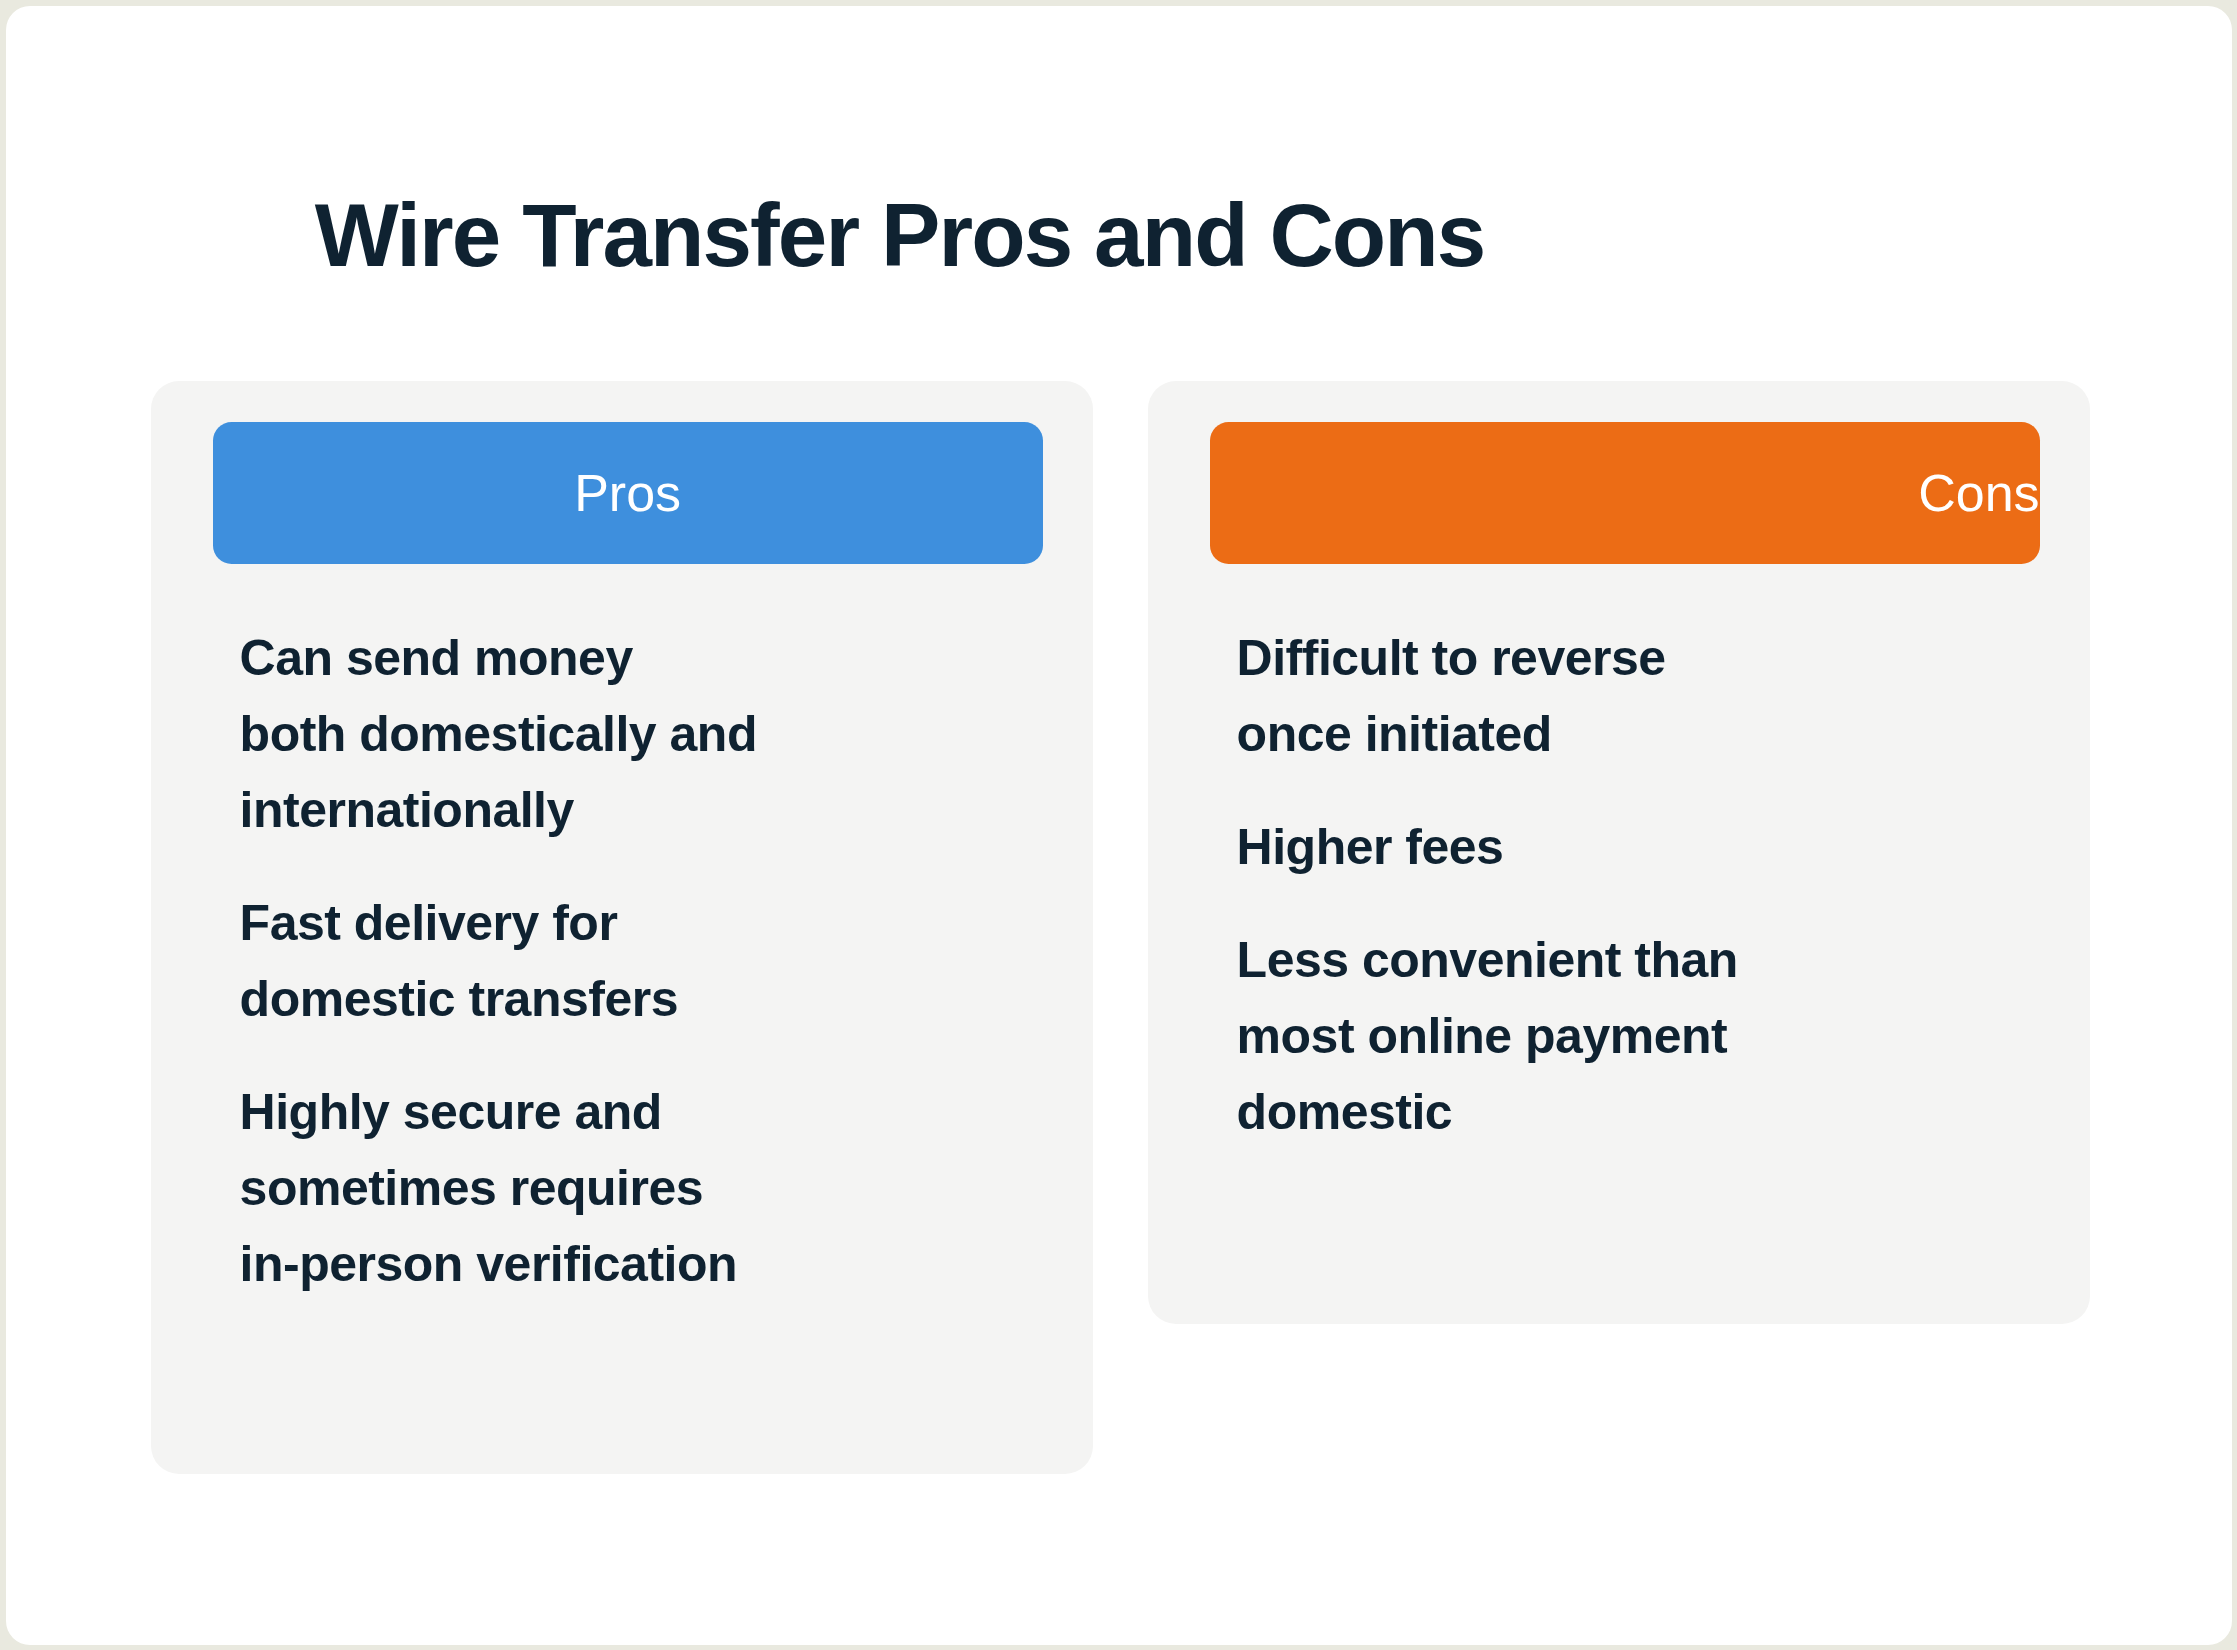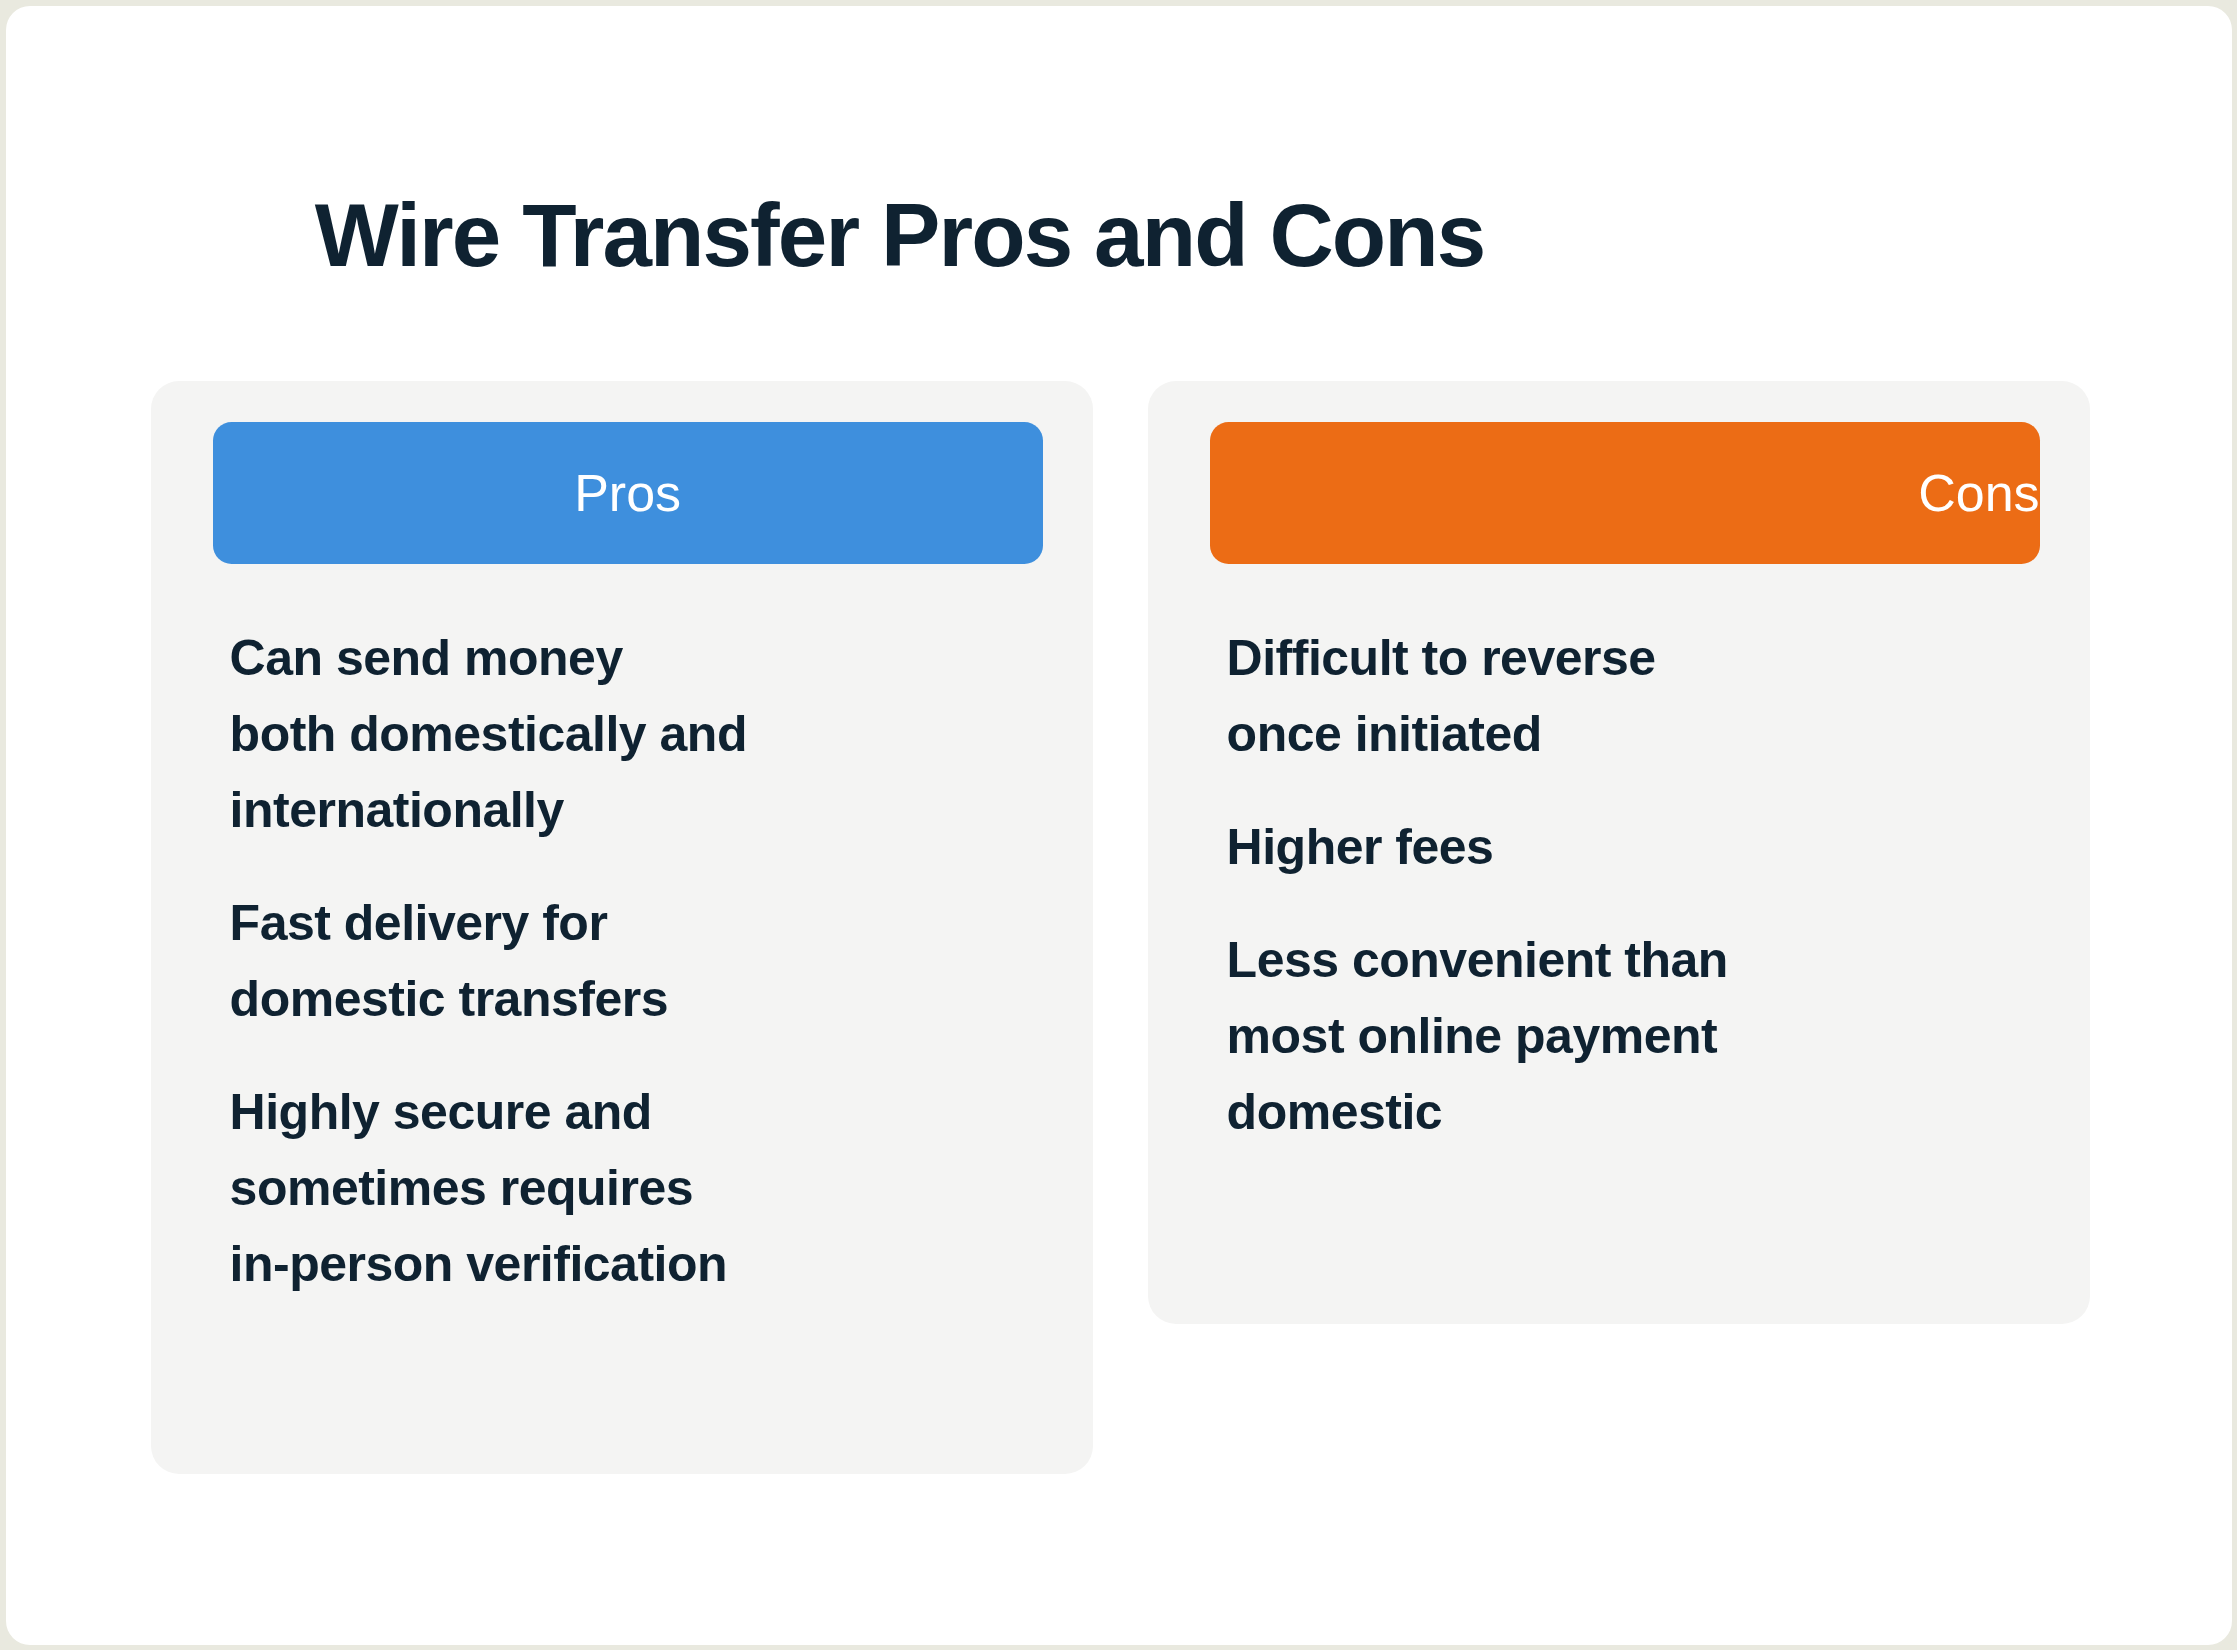--- a/index.html
+++ b/index.html
@@ -98,21 +98,21 @@
   .badge-label {
     font-size: 52px;
     line-height: 56px;
     font-weight: normal;
     color: #ffffff;
     letter-spacing: 0px;
   }
 
   .items {
     position: absolute;
-    left: 79px;
+    left: 89px;
     top: 239px;
     width: 811px;
   }
 
   .item {
     font-size: 50px;
     line-height: 76px;
     font-weight: bold;
     color: #0f2231;
     letter-spacing: -0.5px;

